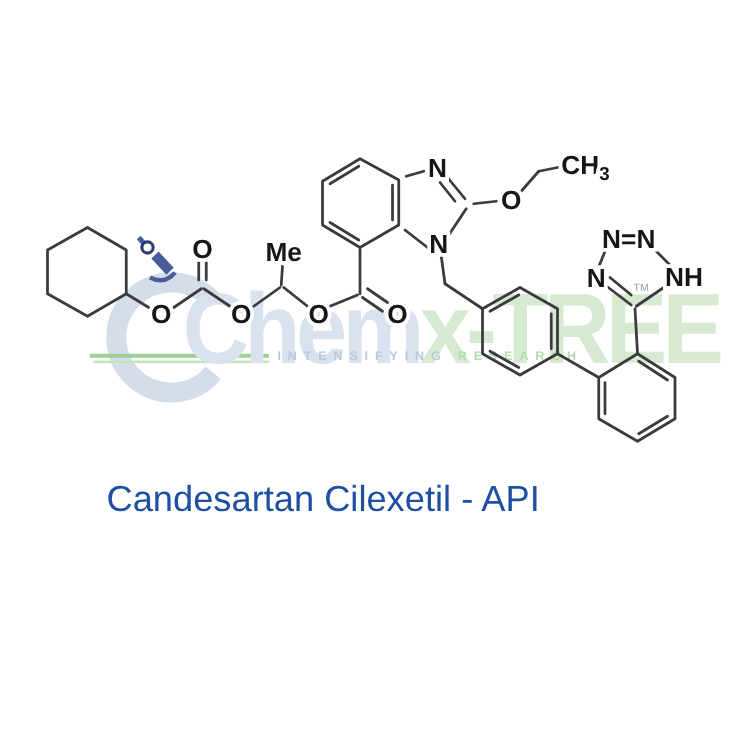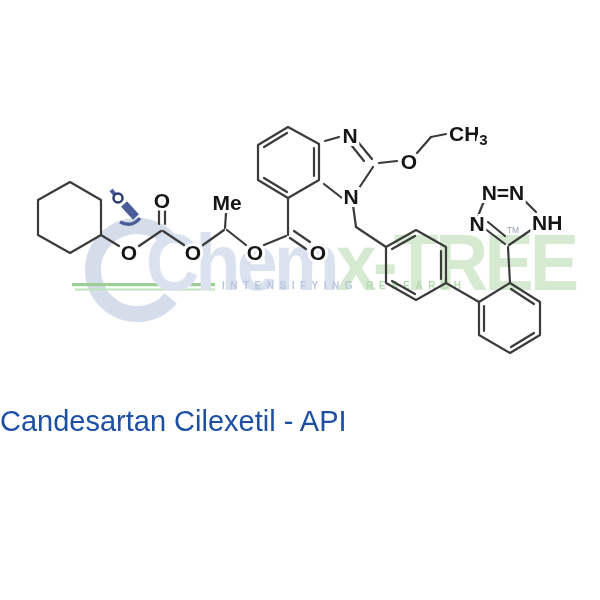--- a/index.html
+++ b/index.html
@@ -12,21 +12,21 @@
   .wm-brand{position:absolute;left:146px;top:223px;line-height:1;
             font-size:80px;font-weight:bold;letter-spacing:-4px;
             transform:scaleX(.92);transform-origin:left top;white-space:nowrap;}
   .wm-tagline{position:absolute;left:222px;top:280px;font-size:10px;
               font-weight:bold;letter-spacing:5.5px;white-space:nowrap;}
 
   
   #mol{position:absolute;left:0;top:0;}
 
   
-  .caption{position:absolute;left:0;top:402px;width:517px;text-align:left;
+  .caption{position:absolute;left:0;top:381px;width:517px;text-align:center;
            font-size:29px;font-weight:500;line-height:38px;}
 </style>
 </head>
 <body>
 
 <div class="stage">
 
   <svg class="wm-logo" width="150" height="170" viewBox="0 0 150 170">
     <path id="wm-ring" d="M 100.7 128.3 A 44 44 0 1 1 100.7 71.7" fill="none" stroke-width="16" stroke="#d5ddeb"></path>
     <g>

